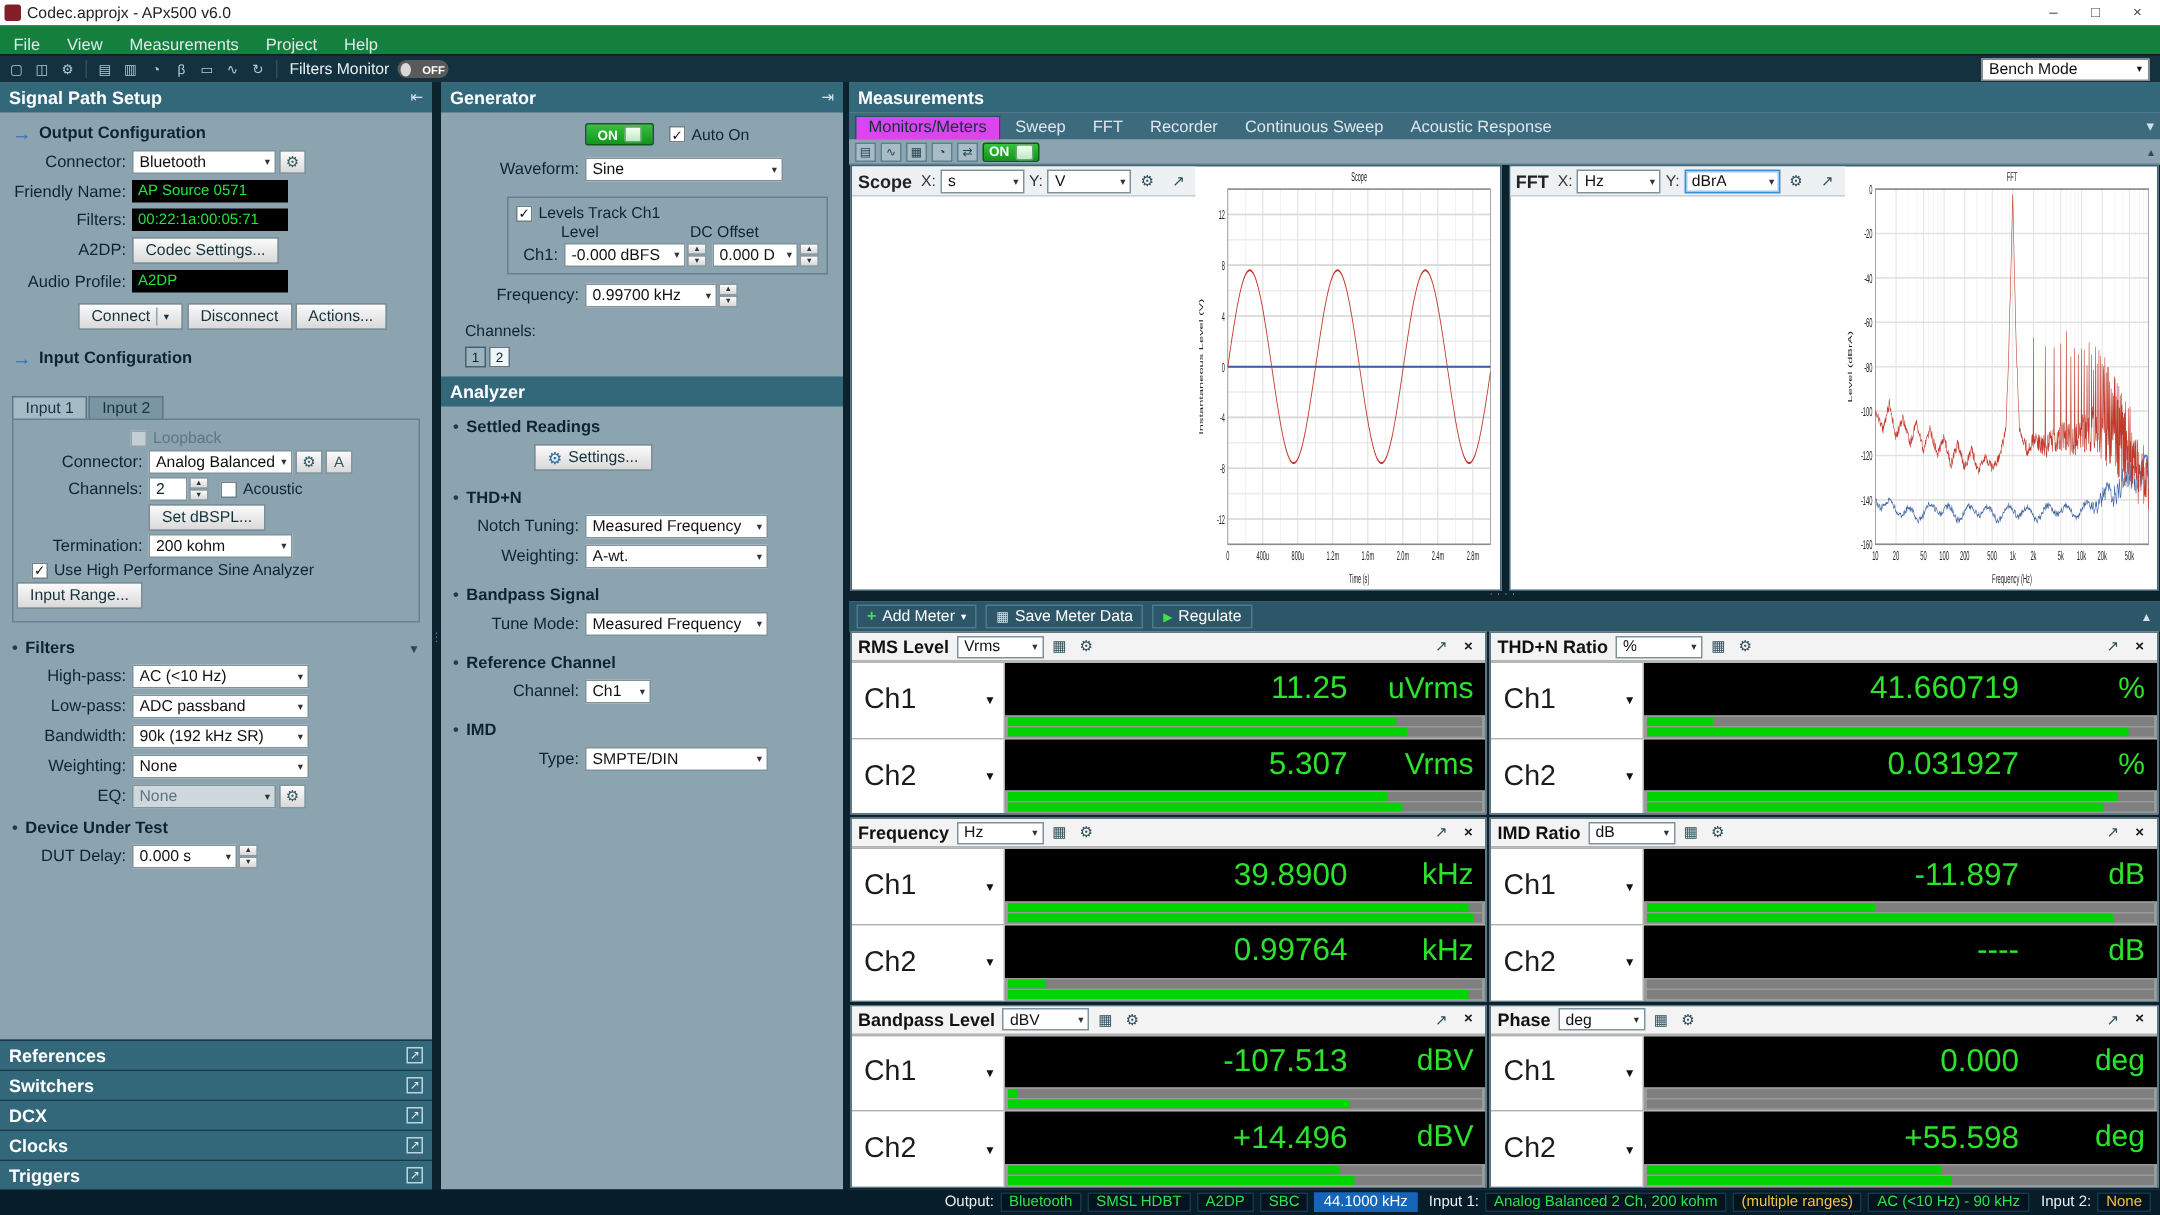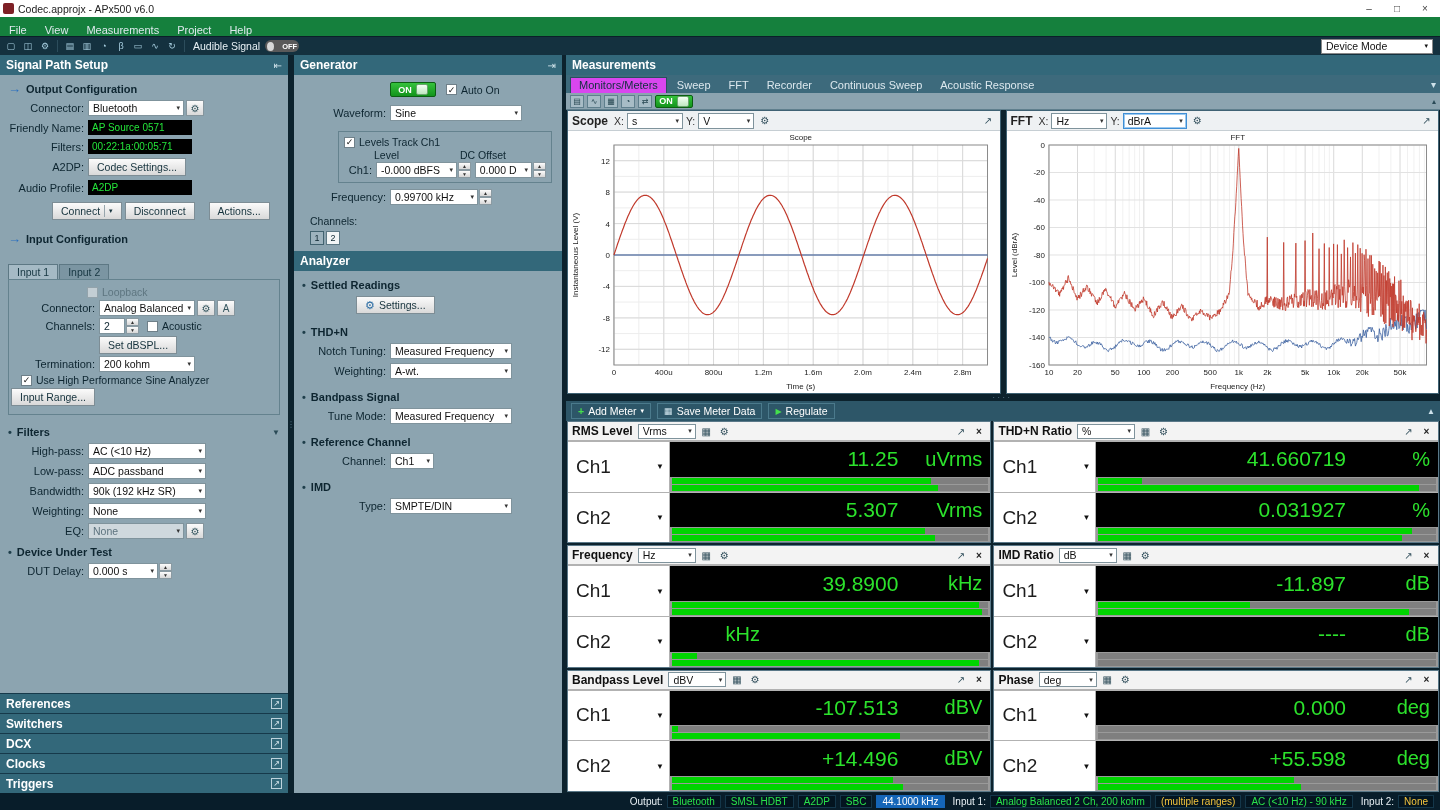--- a/index.html
+++ b/index.html
@@ -73,21 +73,21 @@
 .collab{font-size:10.5px;width:101px}
 .chbtn{width:14px;height:14px;border:1px solid #5d7884;display:inline-flex;align-items:center;justify-content:center;font-size:9px;background:#f2f5f6;margin-right:2px}
 .chbtn.pressed{background:#9db3be;border-color:#41626f}
 
 .mtabs{height:18px;flex:0 0 18px;background:#3d6a7c;display:flex;align-items:flex-end;padding:0 4px;gap:2px}
 .mtab{padding:1px 8px 2px;font-size:11px;color:#dce8ee}
 .mtab.active{background:#d946ef;color:#10303c;border:1px solid #29505f;border-bottom:none}
 .minibar{height:17px;flex:0 0 17px;background:#8ca4b0;border-bottom:1px solid #5f7f8d;display:flex;align-items:center;gap:3px;padding:0 4px}
 .mico{width:14px;height:13px;border:1px solid #5f7f8d;background:#a7bcc6;color:#24444f;font-size:8px;display:flex;align-items:center;justify-content:center}
 .charts{flex:0 0 284px;display:flex;background:#0c222d;gap:5px;padding:0 1px}
-.chartpanel{flex:1;display:flex;flex-direction:column;background:#fff;border:1px solid #3f6274;min-width:0}
+.chartpanel{flex:1;display:flex;flex-direction:row;background:#fff;border:1px solid #3f6274;min-width:0}
 .chead{height:20px;flex:0 0 20px;background:#eef1f3;border-bottom:1px solid #c6ced3;display:flex;align-items:center;gap:3px;padding:0 4px;font-size:10.5px;color:#222}
 .ctitle{font-weight:bold;font-size:12px;margin-right:3px}
 .cxy{color:#333}
 .gearblue{color:#2b6ca3;font-size:11px}
 .plot{flex:1;width:100%;min-height:0;display:block}
 .hsplit{height:7px;flex:0 0 7px;background:#0c222d;color:#7fa2b2;text-align:center;font-size:7px;line-height:6px;letter-spacing:3px}
 .metbar{height:20px;flex:0 0 20px;background:#2d5668;display:flex;align-items:center;gap:6px;padding:0 5px;color:#fff;font-size:10.5px}
 .mbtn{display:inline-flex;align-items:center;gap:4px;height:16px;padding:0 6px;border:1px solid #4b7a8c}
 .gplus{color:#45df4c;font-weight:bold}
 .gplay{color:#45df4c;font-size:8px}
@@ -146,28 +146,28 @@
     <span class="tico">⚙</span>
     <span class="tsep"></span>
     <span class="tico">▤</span>
     <span class="tico">▥</span>
     <span class="tico">◔</span>
     <span class="tico">β</span>
     <span class="tico">▭</span>
     <span class="tico">∿</span>
     <span class="tico">↻</span>
     <span class="tsep"></span>
-    <span class="tlabel">Audible Signal</span>
+    <span class="tlabel">Filters Monitor</span>
     <span class="offpill">
       <span class="offknob"></span>
       <span class="offtxt">OFF</span>
     </span>
     <span class="sp"></span>
     <span class="benchdd">
-      <span>Device Mode</span>
+      <span>Bench Mode</span>
         <span class="sp"></span>
         <span style="font-size:7px">▾</span>
     </span>
   </div>
 
   <div class="main">
 
     <div class="panel left">
       <div class="phead">
         <span>Signal Path Setup</span>
@@ -207,21 +207,21 @@
         </div>
         <div class="r" style="margin-left:52px;margin-top:5px;margin-bottom:8px">
           <span class="btn">
               <span>Connect</span>
               <span class="bsep"></span>
               <span style="font-size:7px">▾</span>
             </span>
           <span class="btn" style="margin-left:3px">
               <span>Disconnect</span>
             </span>
-          <span class="btn" style="margin-left:14px">
+          <span class="btn" style="margin-left:2px">
               <span>Actions...</span>
             </span>
         </div>
 
         <div class="heading">
           <span class="bluearrow">→</span>
           <b>Input Configuration</b>
         </div>
         <div class="itabs">
           <span class="itab active">Input 1</span>
@@ -882,20 +882,21 @@
               </div>
             </div>
           </div>
           <div class="chrow">
             <div class="chlabel">
                 <span>Ch2</span>
                 <span class="chdd">▼</span>
               </div>
             <div class="chright">
               <div class="display">
+                <span class="val">0.99764</span>
                 <span class="munit">kHz</span>
               </div>
               <div class="barstrip">
                 <div class="bar">
                     <i style="width: 8%;"></i>
                   </div>
                 <div class="bar">
                     <i style="width: 97%;"></i>
                   </div>
               </div>

